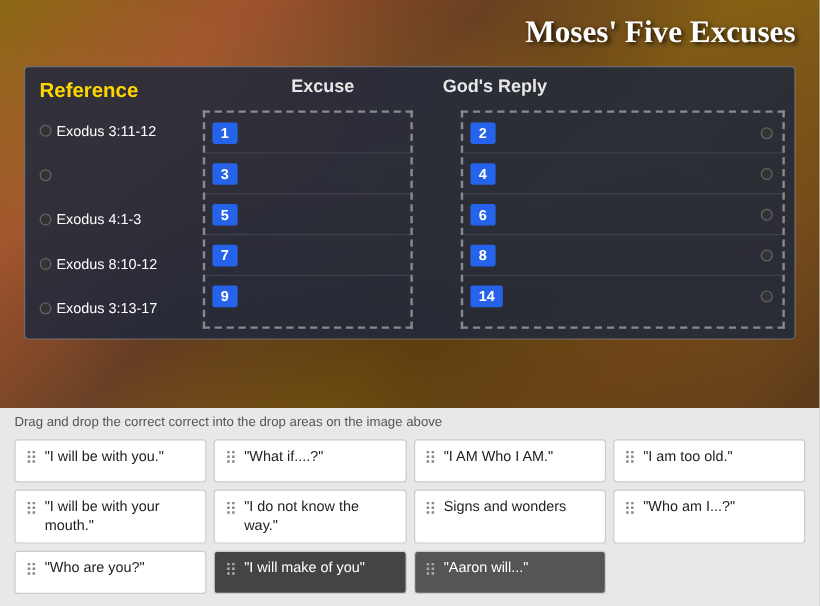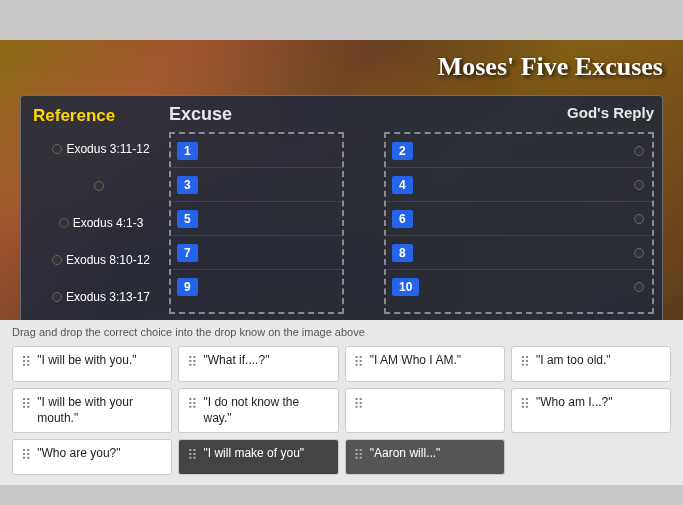--- a/index.html
+++ b/index.html
@@ -8,24 +8,23 @@
       height: 505px;
       overflow: hidden;
       font-family: Arial, sans-serif;
       background: #c8c8c8;
     }
 
     
     .top-section {
       position: relative;
       width: 683px;
-      height: 280px;
+      height: 340px;
       background: linear-gradient(135deg, #8B6914 0%, #A0522D 20%, #6B4226 40%, #8B6914 60%, #7A4F1A 80%, #5C3A1A 100%);
       overflow: hidden;
-      margin-top: 40px;
     }
 
     
     .top-section::before {
       content: '';
       position: absolute;
       inset: 0;
       background: 
         radial-gradient(ellipse at 30% 40%, rgba(180,120,50,0.4) 0%, transparent 50%),
         radial-gradient(ellipse at 70% 20%, rgba(100,60,20,0.5) 0%, transparent 40%),
@@ -64,29 +63,30 @@
       color: #FFD700;
       font-weight: bold;
       font-size: 17px;
       padding: 2px 4px;
     }
 
     .col-excuse {
       width: 200px;
       color: #E8E8E8;
       font-weight: bold;
-      font-size: 18px;
+      font-size: 15px;
+      text-align: center;
     }
 
     .col-reply {
       flex: 1;
       color: #E8E8E8;
       font-weight: bold;
       font-size: 15px;
-      text-align: right;
+      text-align: left;
     }
 
     .dot {
       width: 10px;
       height: 10px;
       border-radius: 50%;
       background: #333;
       border: 1px solid #666;
       margin: 0 4px;
       flex-shrink: 0;
@@ -104,21 +104,20 @@
       padding: 2px 7px;
       border-radius: 2px;
       margin: 2px;
     }
 
     .ref-col {
       width: 140px;
       display: flex;
       flex-direction: column;
       gap: 3px;
-      align-items: center;
     }
 
     .excuse-col {
       width: 175px;
       border: 2px dashed rgba(200,200,200,0.6);
       display: flex;
       flex-direction: column;
       margin-right: 10px;
     }
 
@@ -275,31 +274,31 @@
         </div>
         <div class="row-reply">
           <span class="num-badge">6</span>
           <span class="dot dot-right"></span>
         </div>
         <div class="row-reply">
           <span class="num-badge">8</span>
           <span class="dot dot-right"></span>
         </div>
         <div class="row-reply">
-          <span class="num-badge">10</span>
+          <span class="num-badge">14</span>
           <span class="dot dot-right"></span>
         </div>
       </div>
 
     </div>
   </div>
 </div>
 
 <div class="bottom-section">
-  <div class="drag-instruction">Drag and drop the correct choice into the drop know on the image above</div>
+  <div class="drag-instruction">Drag and drop the correct correct into the drop areas on the image above</div>
 
   <div class="drag-items-grid">
 
     <div class="drag-item" draggable="true">
       <span class="drag-handle">⠿</span>
       <span class="drag-text">"I will be with you."</span>
     </div>
 
     <div class="drag-item" draggable="true">
       <span class="drag-handle">⠿</span>
@@ -321,20 +320,21 @@
       <span class="drag-text">"I will be with your mouth."</span>
     </div>
 
     <div class="drag-item" draggable="true">
       <span class="drag-handle">⠿</span>
       <span class="drag-text">"I do not know the way."</span>
     </div>
 
     <div class="drag-item" draggable="true">
       <span class="drag-handle">⠿</span>
+      <span class="drag-text">Signs and wonders</span>
     </div>
 
     <div class="drag-item" draggable="true">
       <span class="drag-handle">⠿</span>
       <span class="drag-text">"Who am I...?"</span>
     </div>
 
     <div class="drag-item" draggable="true">
       <span class="drag-handle">⠿</span>
       <span class="drag-text">"Who are you?"</span>

